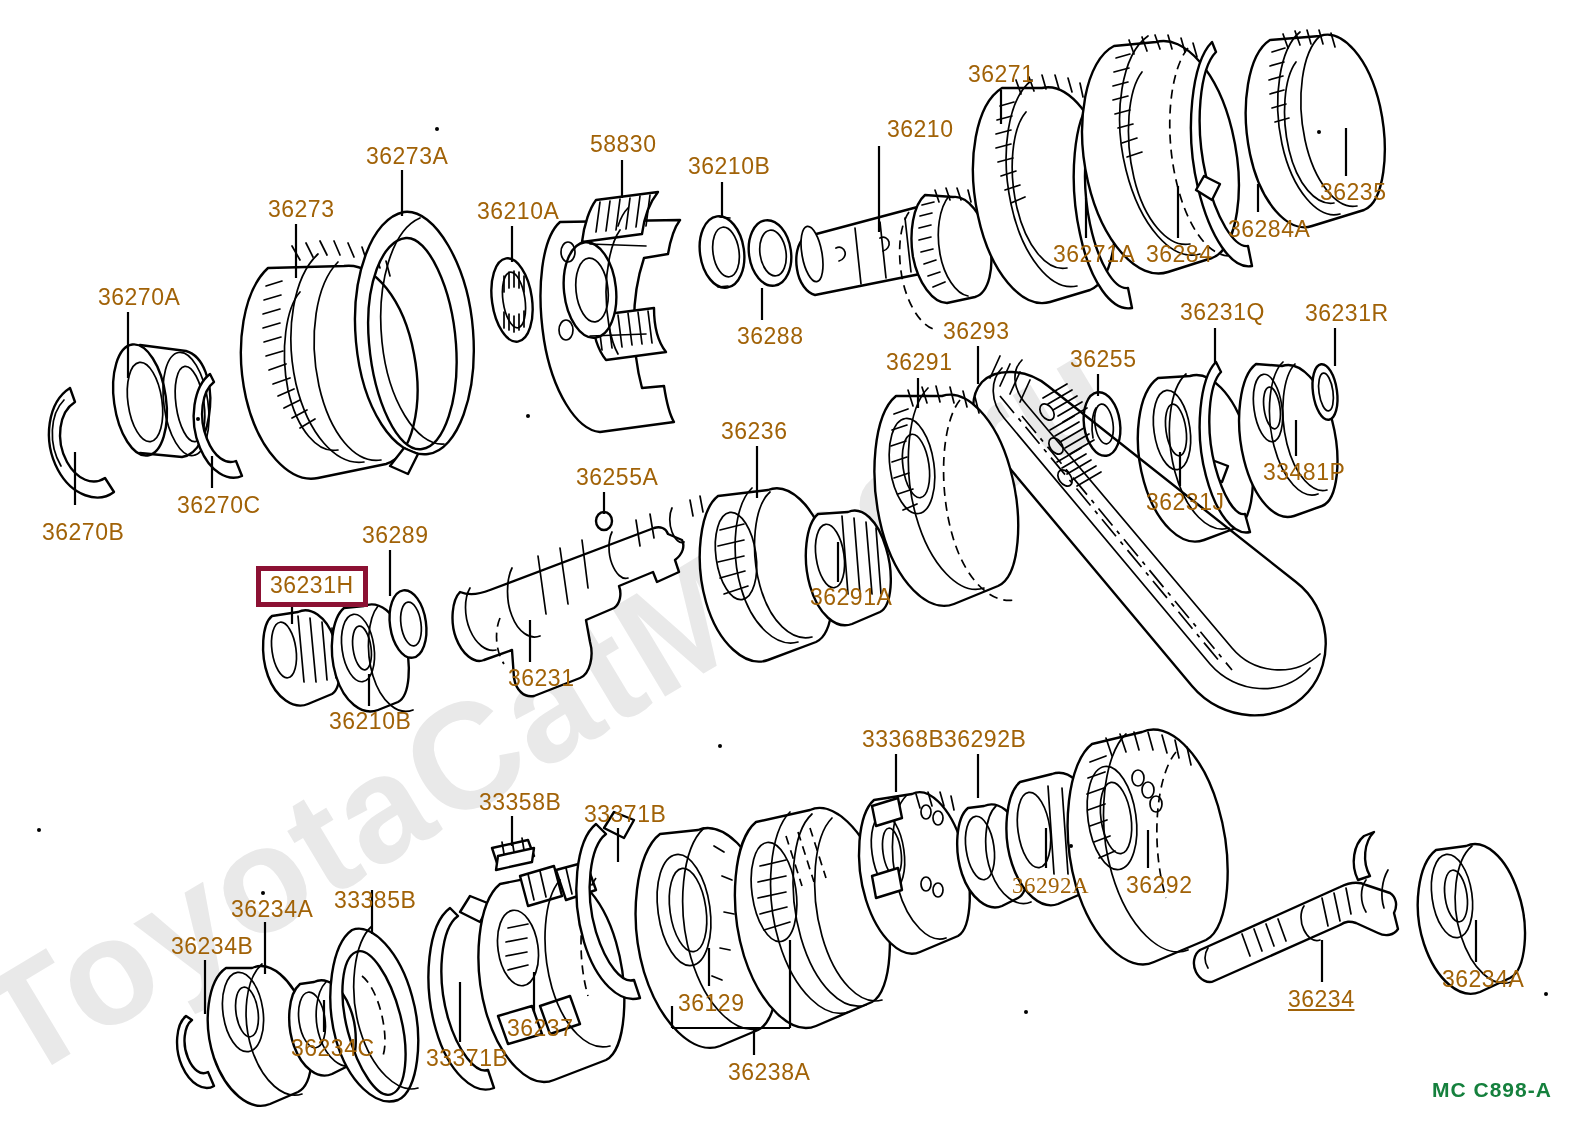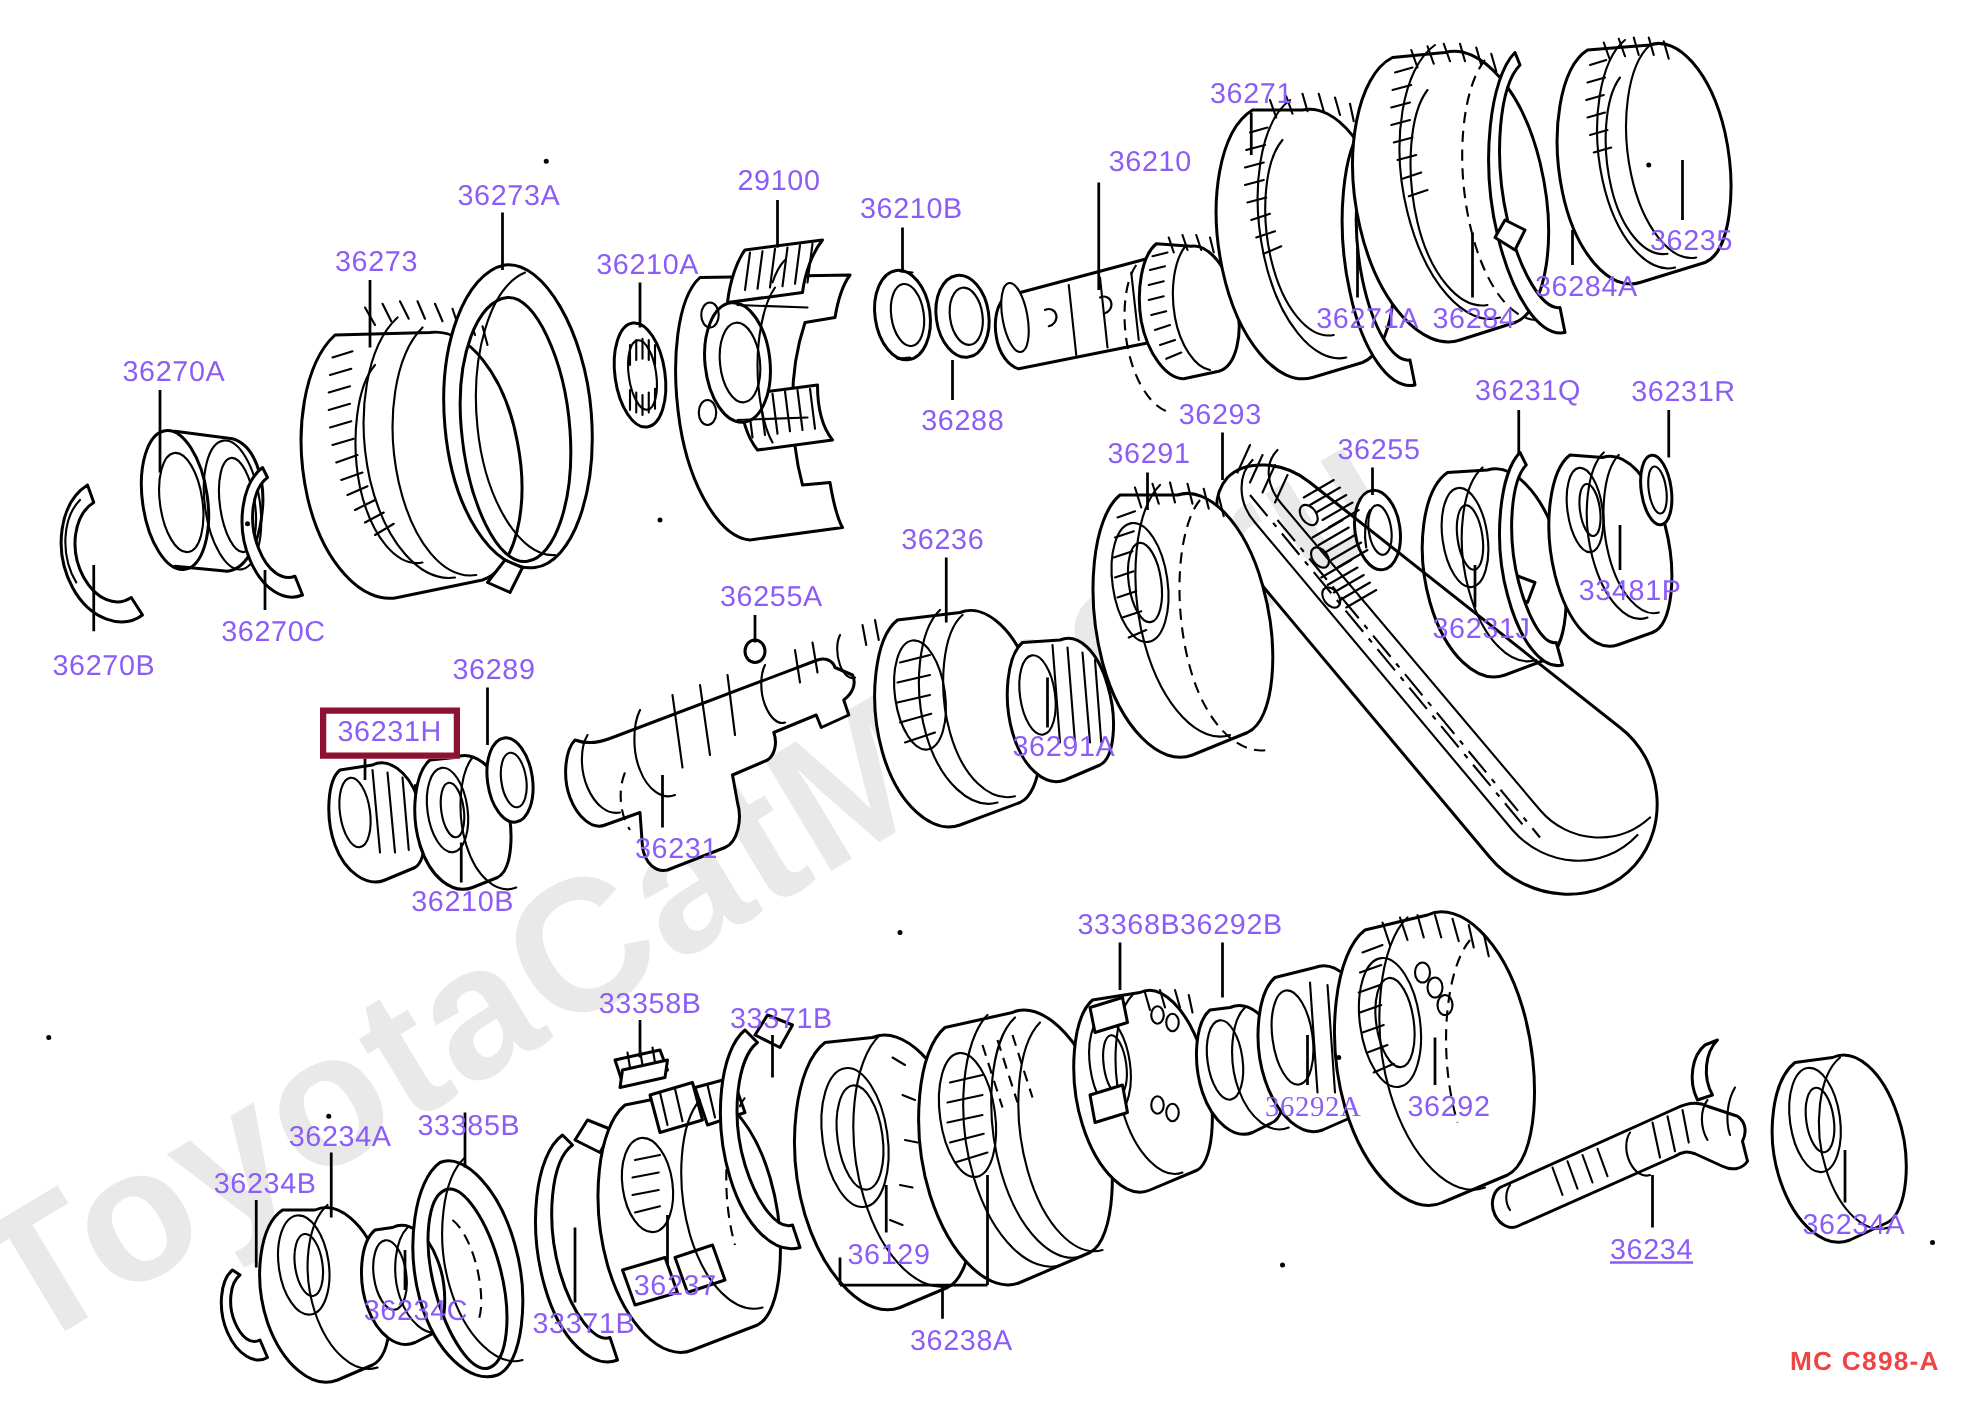--- a/index.html
+++ b/index.html
@@ -28,35 +28,35 @@
 
   
   #art{position:absolute;left:0;top:0;width:1584px;height:1122px;z-index:10;}
   #labels{position:absolute;left:0;top:0;width:1584px;height:1122px;z-index:20;}
 
   .lbl{
     position:absolute;
     font-family:"Liberation Sans", sans-serif;
     font-size:23px;
     font-weight:400;
-    color:#8b5cf6;
+    color:#a16207;
     white-space:nowrap;
     letter-spacing:0.5px;
     line-height:1;
   }
   .lbl.hl{
     border:5px solid #8c1133;
     background:#ffffff;
     padding:3px 9px 5px 9px;
     font-weight:400;
   }
   .foot{
     position:absolute;
     font-family:"Liberation Sans", sans-serif;
-    font-size:21px;font-weight:700;color:#ef4444;white-space:nowrap;
+    font-size:21px;font-weight:700;color:#15803d;white-space:nowrap;
     letter-spacing:1px;
   }
 </style>
 </head>
 <body>
 
 <div id="stage">
 
   <div id="watermark">
     <div class="wm-text wm-a">ToyotaCatMine.ru</div>
@@ -549,21 +549,21 @@
     </g>
   </svg>
 
   <div id="labels">
       <div class="lbl" style="left: 366px; top: 145px;">36273A</div>
       <div class="lbl" style="left: 268px; top: 198px;">36273</div>
       <div class="lbl" style="left: 98px; top: 286px; text-align: center;">36270A</div>
       <div class="lbl" style="left: 42px; top: 521px;">36270B</div>
       <div class="lbl" style="left: 177px; top: 494px;">36270C</div>
       <div class="lbl" style="left: 477px; top: 200px;">36210A</div>
-      <div class="lbl" style="left: 590px; top: 133px;">29100</div>
+      <div class="lbl" style="left: 590px; top: 133px;">58830</div>
       <div class="lbl" style="left: 688px; top: 155px;">36210B</div>
       <div class="lbl" style="left: 737px; top: 325px;">36288</div>
       <div class="lbl" style="left: 843px; top: 118px; margin-left: 44px;">36210</div>
       <div class="lbl" style="left: 968px; top: 63px;">36271</div>
       <div class="lbl" style="left: 1053px; top: 243px;">36271A</div>
       <div class="lbl" style="left: 1146px; top: 243px;">36284</div>
       <div class="lbl" style="left: 1228px; top: 218px;">36284A</div>
       <div class="lbl" style="left: 1320px; top: 181px;">36235</div>
       <div class="lbl" style="left: 943px; top: 320px;">36293</div>
       <div class="lbl" style="left: 886px; top: 351px;">36291</div>

